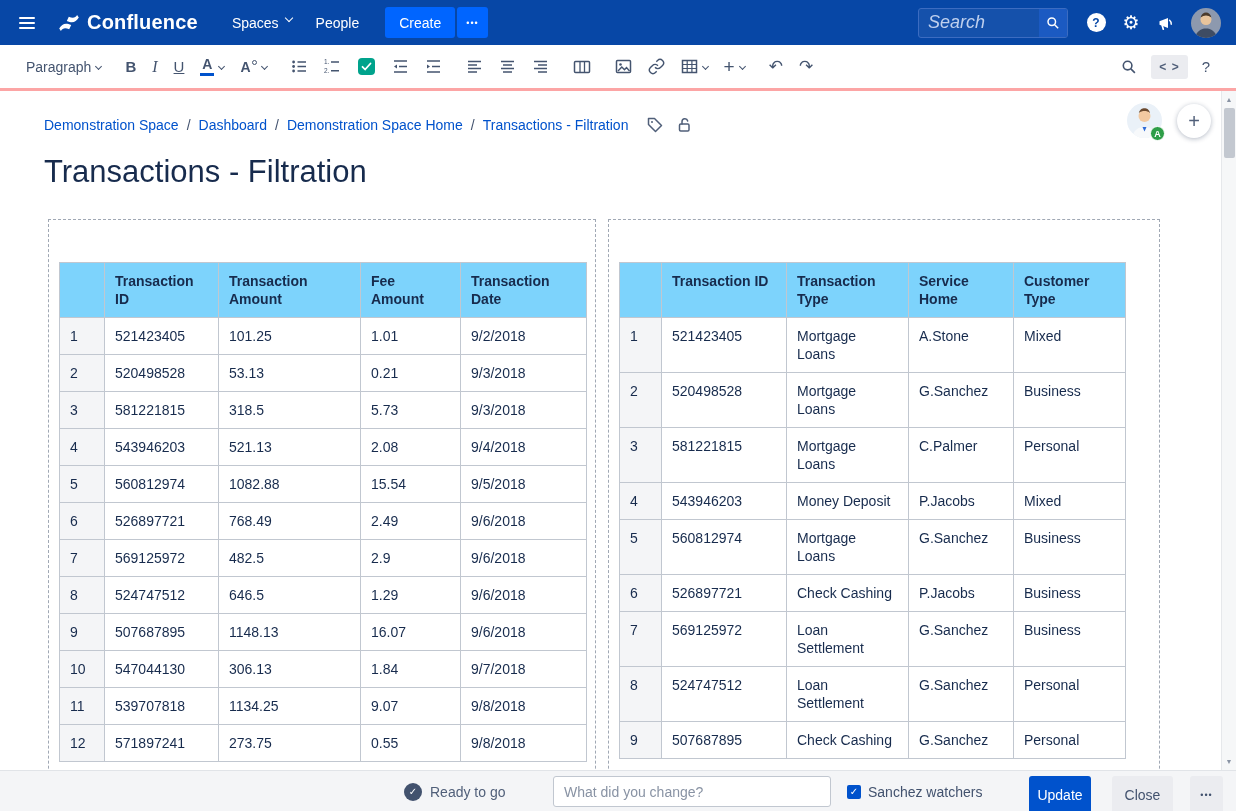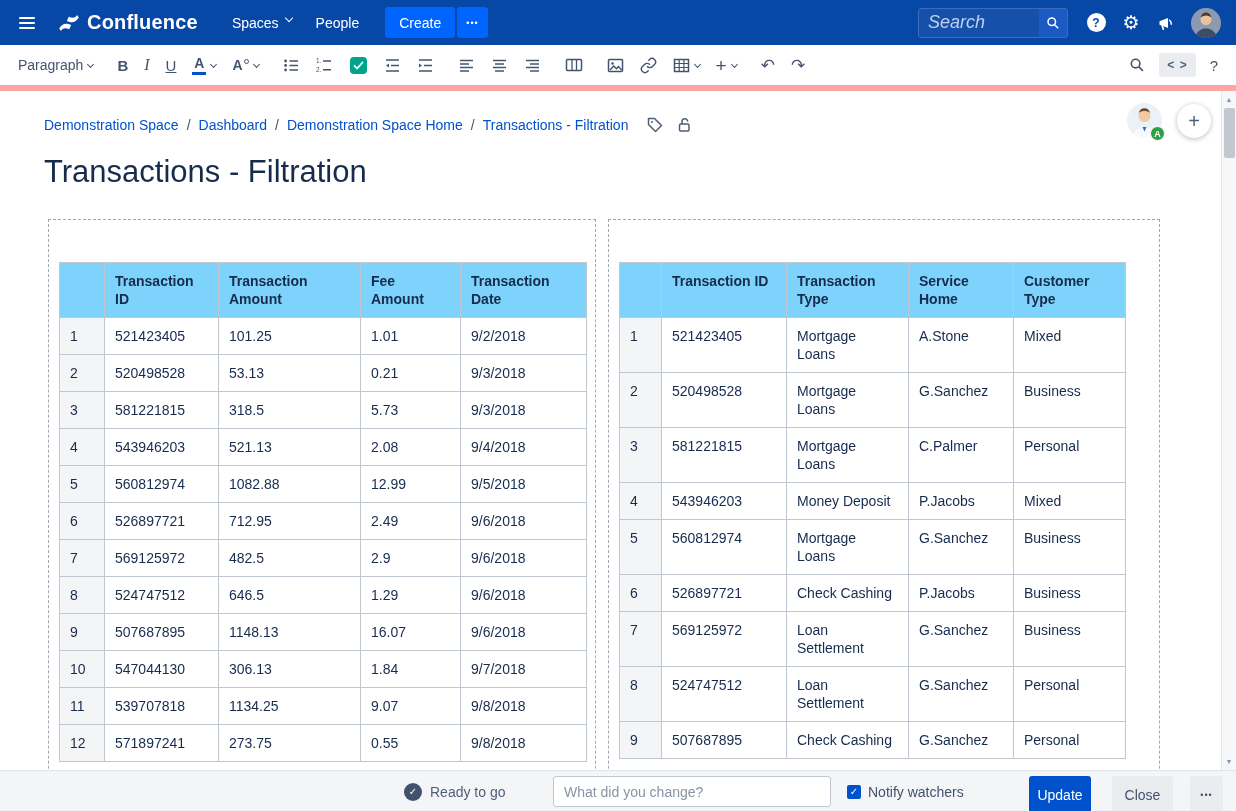--- a/index.html
+++ b/index.html
@@ -21,21 +21,21 @@
   .searchbox{display:flex;align-items:center;width:150px;height:30px;border:1px solid #3C6CC1;background:rgba(255,255,255,0.06);border-radius:3px;overflow:hidden;margin-right:14px;}
   .searchbox input{flex:1;min-width:0;background:transparent;border:none;outline:none;color:#22c55e;font-size:18px;font-family:inherit;padding:0 9px;font-style:italic;}
   .searchbox input::placeholder{color:#BFD0EE;}
   .search-sq{width:28px;height:28px;display:flex;align-items:center;justify-content:center;background:#1B5AC2;flex:0 0 auto;cursor:pointer;}
   .nav-icon{width:28px;height:28px;display:flex;align-items:center;justify-content:center;margin-right:7px;cursor:pointer;}
   .help-circle{width:19px;height:19px;border-radius:50%;background:#fff;color:#0747A6;font-size:12px;font-weight:700;display:flex;align-items:center;justify-content:center;}
   .gear-glyph{font-size:19px;line-height:1;color:#fff;}
   .avatar-nav{width:30px;height:30px;border-radius:50%;overflow:hidden;margin-left:4px;cursor:pointer;flex:0 0 auto;}
 
   
-  .toolbar{position:absolute;top:45px;left:0;width:1236px;height:46px;background:#fff;border-bottom:6px solid #fca5a5;display:flex;align-items:center;padding:0 18px;color:#44546F;z-index:20;}
+  .toolbar{position:absolute;top:45px;left:0;width:1236px;height:46px;background:#fff;border-bottom:3px solid #fca5a5;display:flex;align-items:center;padding:0 26px;color:#44546F;z-index:20;}
   .tb-group{display:flex;align-items:center;gap:16px;margin-right:24px;}
   .tbtn{display:inline-flex;align-items:center;cursor:pointer;color:#44546F;line-height:1;}
   .tbtn .chev{border-color:#44546F;width:5px;height:5px;margin-left:5px;margin-bottom:1px;}
   .para-label{font-size:14px;}
   .fmt-b{font-weight:700;font-size:15px;}
   .fmt-i{font-style:italic;font-family:"Liberation Serif",serif;font-size:16px;}
   .fmt-u{text-decoration:underline;font-size:15px;}
   .color-a{display:flex;flex-direction:column;align-items:center;line-height:1;}
   .color-a .a{font-size:14px;font-weight:700;}
   .color-a .bar{width:14px;height:3px;background:#0052CC;margin-top:2px;}
@@ -369,27 +369,27 @@
               <td>4</td>
               <td>543946203</td>
               <td>521.13</td>
               <td>2.08</td>
               <td>9/4/2018</td>
             </tr>
             <tr>
               <td>5</td>
               <td>560812974</td>
               <td>1082.88</td>
-              <td>12.99</td>
+              <td>15.54</td>
               <td>9/5/2018</td>
             </tr>
             <tr>
               <td>6</td>
               <td>526897721</td>
-              <td>712.95</td>
+              <td>768.49</td>
               <td>2.49</td>
               <td>9/6/2018</td>
             </tr>
             <tr>
               <td>7</td>
               <td>569125972</td>
               <td>482.5</td>
               <td>2.9</td>
               <td>9/6/2018</td>
             </tr>
@@ -527,18 +527,18 @@
 </div>
 
 <footer class="footer">
   <div class="status">
     <span class="status-check">✓</span>
     <span>Ready to go</span>
   </div>
   <input class="comment-input" placeholder="What did you change?" style="">
   <label class="notify">
     <span class="cbox">✓</span>
-    <span>Notify watchers</span>
+    <span>Sanchez watchers</span>
   </label>
   <button class="fbtn btn-update">Update</button>
   <button class="fbtn btn-close">Close</button>
   <button class="fbtn btn-dots">•••</button>
 </footer>
 
 </body></html>

